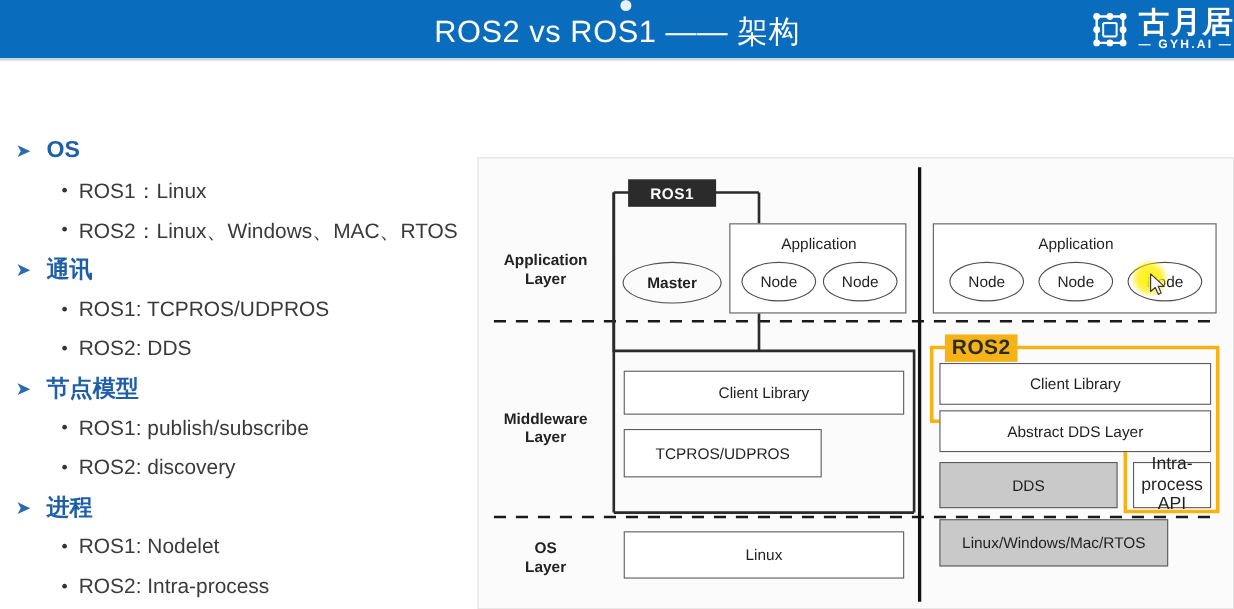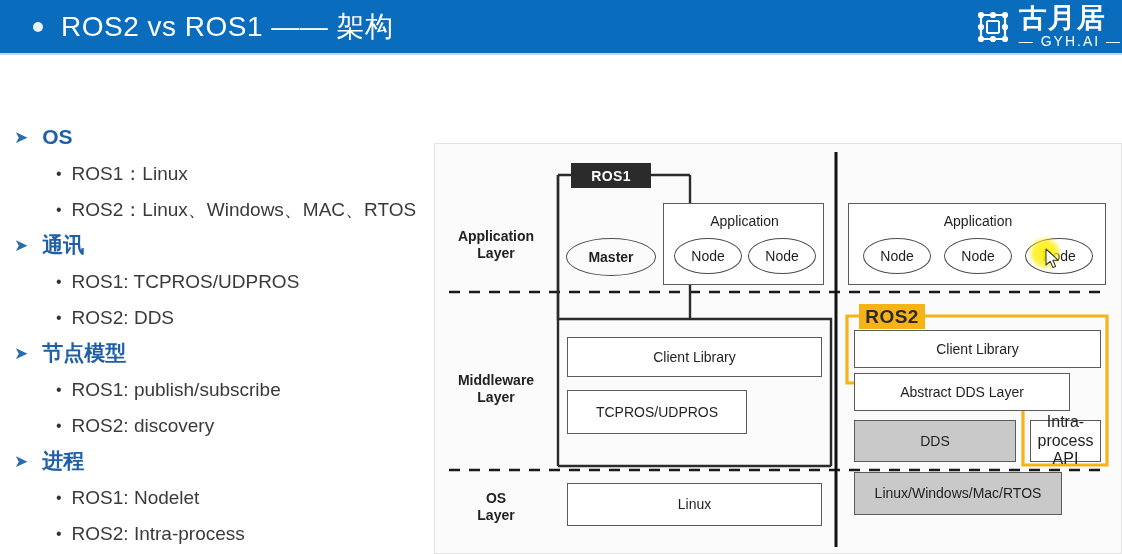--- a/index.html
+++ b/index.html
@@ -6,21 +6,21 @@
   body{
     width:1122px;height:554px;
     background:#ffffff;
     font-family:"Liberation Sans","DejaVu Sans",sans-serif;
     overflow:hidden;position:relative;
   }
   
   .header{
     position:absolute;left:0;top:0;width:1122px;height:53px;
     background:#0a6cbd;
-    display:flex;align-items:center;
+    display:flex;align-items:center;flex-direction:column;
   }
   .header-underline{
     position:absolute;left:0;top:53px;width:1122px;height:2px;
     background:#c9d6e2;
   }
   .title-bullet{
     width:10px;height:10px;border-radius:50%;background:#e9f0f6;
     margin-left:33px;margin-right:18px;flex:0 0 auto;
   }
   .title-text{
@@ -32,21 +32,21 @@
     position:absolute;right:0;top:6px;height:42px;
     display:flex;align-items:center;gap:8px;padding-right:0;
   }
   .logo-grid{width:36px;height:36px;flex:0 0 auto;}
   .logo-words{display:flex;flex-direction:column;align-items:flex-start;}
   .logo-cn{
     color:#ffffff;font-size:28px;font-weight:700;line-height:.92;
     letter-spacing:1px;white-space:nowrap;overflow:hidden;
   }
   .logo-en{
-    color:#ffffff;font-size:14px;letter-spacing:2px;font-weight:400;
+    color:#ffffff;font-size:11px;letter-spacing:2px;font-weight:700;
     white-space:nowrap;margin-top:2px;
   }
   
   .left-col{
     position:absolute;left:0;top:120px;width:434px;
   }
   .l1{
     display:flex;align-items:center;margin:0 0 2px 0;padding-left:14px;height:34px;
   }
   .l1 .arrow{
@@ -233,21 +233,21 @@
 
   <div class="node-box" style="left:413px;top:59px;width:258px;height:82px;display:block;">
     <div class="grp-label" style="left:0;top:9px;width:258px;text-align:center;">Application</div>
     <div class="ellipse" style="left:14px;top:34px;width:68px;height:36px;">Node</div>
     <div class="ellipse" style="left:95px;top:34px;width:68px;height:36px;">Node</div>
     <div class="ellipse" style="left:176px;top:34px;width:68px;height:36px;">Node</div>
   </div>
 
   <div class="tag-ros2" style="left:424px;top:160px;width:66px;height:25px;">ROS2</div>
   <div class="node-box" style="left:419px;top:186px;width:247px;height:38px;">Client Library</div>
-  <div class="node-box" style="left:419px;top:229px;width:216px;height:38px;">Abstract DDS Layer</div>
+  <div class="node-box" style="left:419px;top:229px;width:247px;height:38px;">Abstract DDS Layer</div>
   <div class="node-box gray" style="left:419px;top:276px;width:162px;height:42px;">DDS</div>
   <div class="node-box" style="left:595px;top:276px;width:71px;height:42px;font-size:16px;">Intra-process API</div>
 
   <div class="node-box gray" style="left:419px;top:328px;width:208px;height:43px;">Linux/Windows/Mac/RTOS</div>
 
   <div class="cursor-glow" style="left:593px;top:92px;"></div>
   <svg class="cursor-arrow" style="left:610px;top:104px;" width="16" height="22" viewBox="0 0 16 22">
     <path d="M1 1 L1 17 L5.2 13.3 L8 19.6 L10.6 18.4 L7.9 12.3 L13.3 12.3 Z" fill="#ffffff" stroke="#3a3a3a" stroke-width="1.1" stroke-linejoin="round"></path>
   </svg>
 </div>

